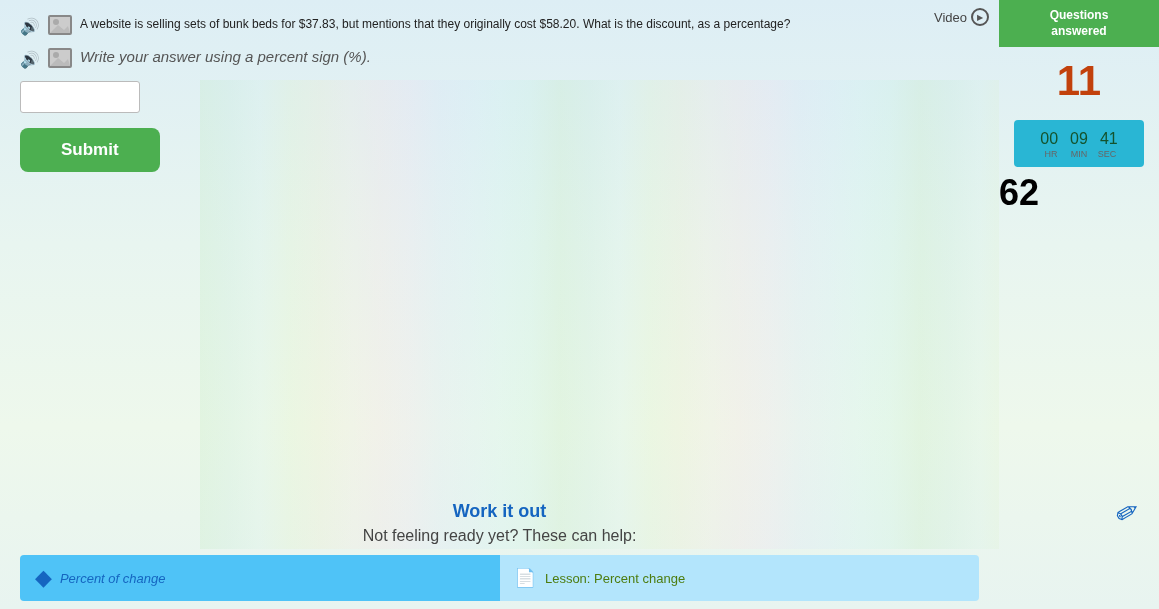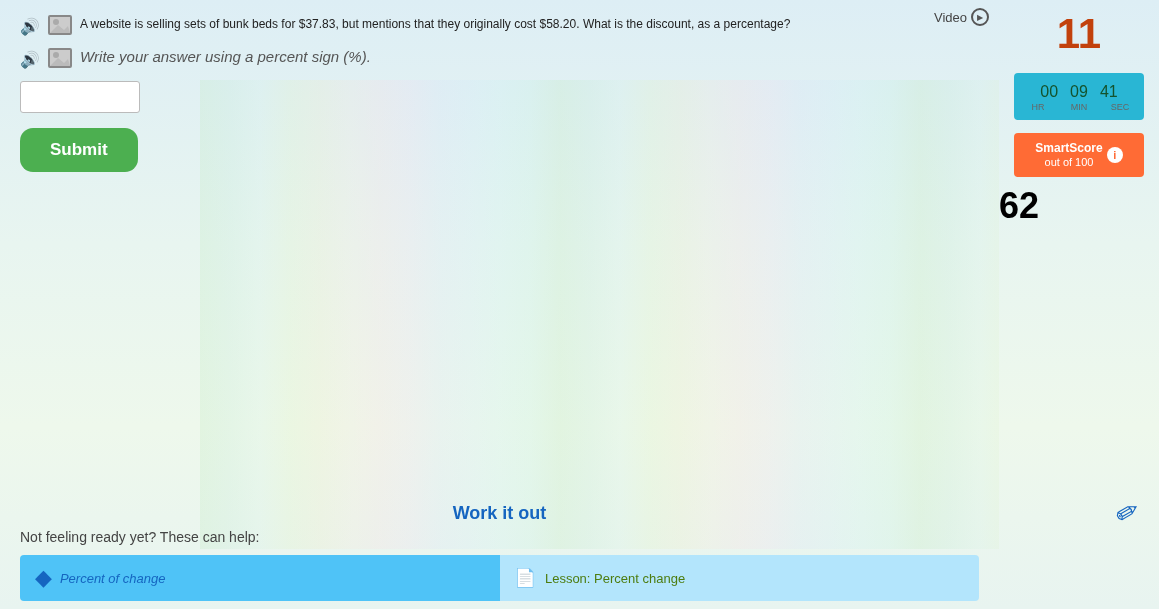--- a/index.html
+++ b/index.html
@@ -239,22 +239,22 @@
       font-size: 14px;
       background: white;
       display: block;
     }
 
     
     .submit-btn {
       background: #4caf50;
       color: white;
       border: none;
-      border-radius: 13px;
-      padding: 12px 30px;
+      border-radius: 8px;
+      padding: 12px 41px;
       font-size: 17px;
       font-weight: bold;
       cursor: pointer;
       margin-top: 5px;
     }
 
     
     .bottom-section {
       position: absolute;
       bottom: 0;
@@ -266,21 +266,22 @@
 
     .work-it-out {
       text-align: center;
       font-size: 18px;
       color: #1565c0;
       margin-bottom: 5px;
       font-weight: bold;
     }
 
     .not-feeling {
-      font-size: 14px;
+      text-align: center;
+      font-size: 16px;
       color: #444;
       margin-bottom: 10px;
     }
 
     .help-bar {
       display: flex;
       gap: 0;
     }
 
     .help-item-blue {
@@ -339,21 +340,21 @@
     }
 
     .time-sep {
       font-size: 18px;
       font-weight: bold;
       color: #222;
     }
 
     .time-labels-row {
       display: flex;
-      justify-content: space-between;
+      justify-content: center;
       gap: 0;
       margin-top: 1px;
     }
 
     .time-lbl {
       font-size: 9px;
       color: #666;
       width: 28px;
       text-align: center;
     }
@@ -363,45 +364,42 @@
 
 <div class="bg-stripes"></div>
 <div class="stripes-overlay"></div>
 
 <div class="video-area">
   <span>Video</span>
   <div class="video-play-icon">▶</div>
 </div>
 
 <div class="sidebar">
+  <div class="questions-answered-box">
+    <span style="white-space:pre-line;">Questions
+answered</span>
+  </div>
 
   <div class="questions-count">11</div>
 
   <div class="time-elapsed-box">
     <div class="time-row">
       <span class="time-num">00</span>
       <span class="time-sep"> </span>
       <span class="time-num">09</span>
       <span class="time-sep"> </span>
       <span class="time-num">41</span>
     </div>
     <div class="time-labels-row">
       <span class="time-lbl">HR</span>
       <span class="time-lbl">MIN</span>
       <span class="time-lbl">SEC</span>
     </div>
   </div>
 
-  <div class="smartscore-box">
-    <div>
-      <span>SmartScore</span><br>
-      <span style="font-weight:normal;font-size:11px;">out of 100</span>
-    </div>
-    <div class="info-icon">i</div>
-  </div>
 
   <div class="smartscore-value">62</div>
 
   <div class="pencil-icon">✏</div>
 </div>
 
 <div class="main-content">
   
   <div class="question-row">
     <div class="audio-icon">

